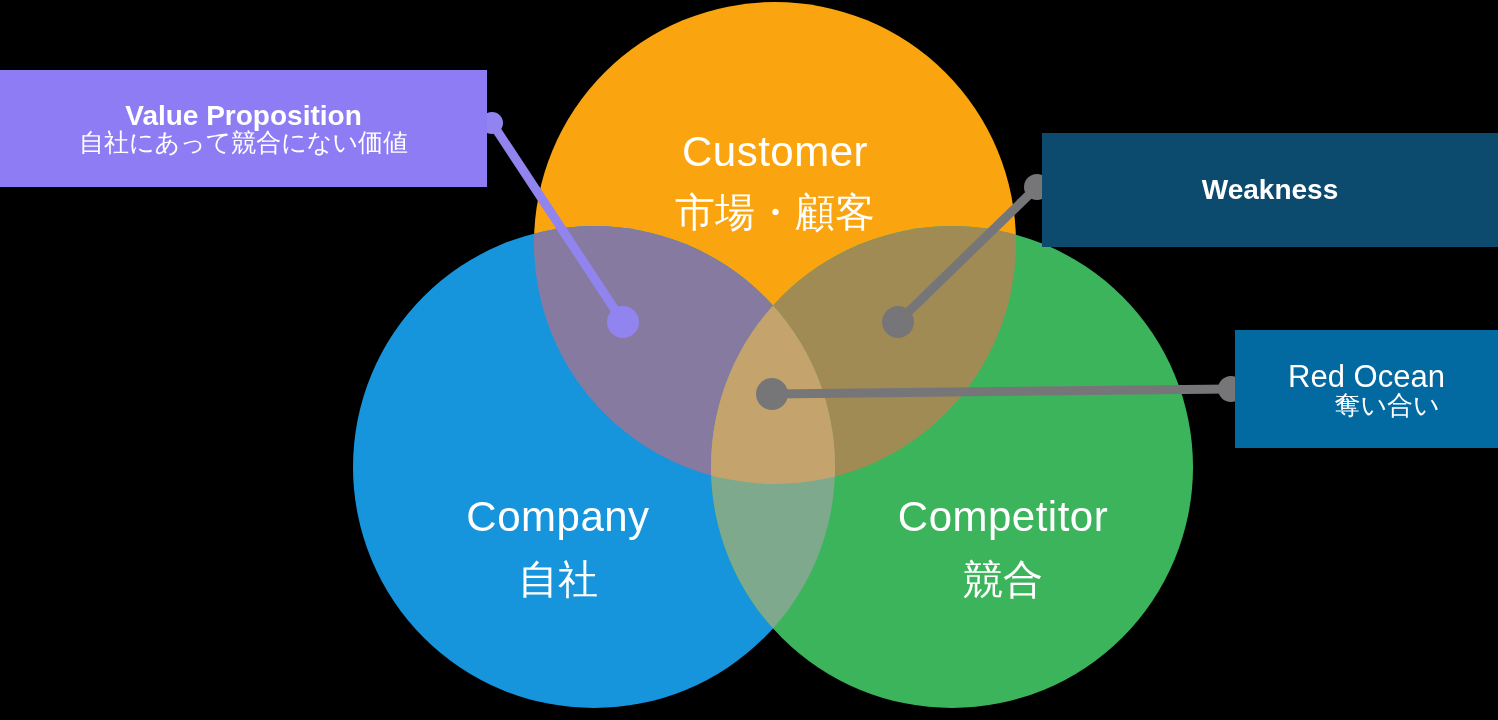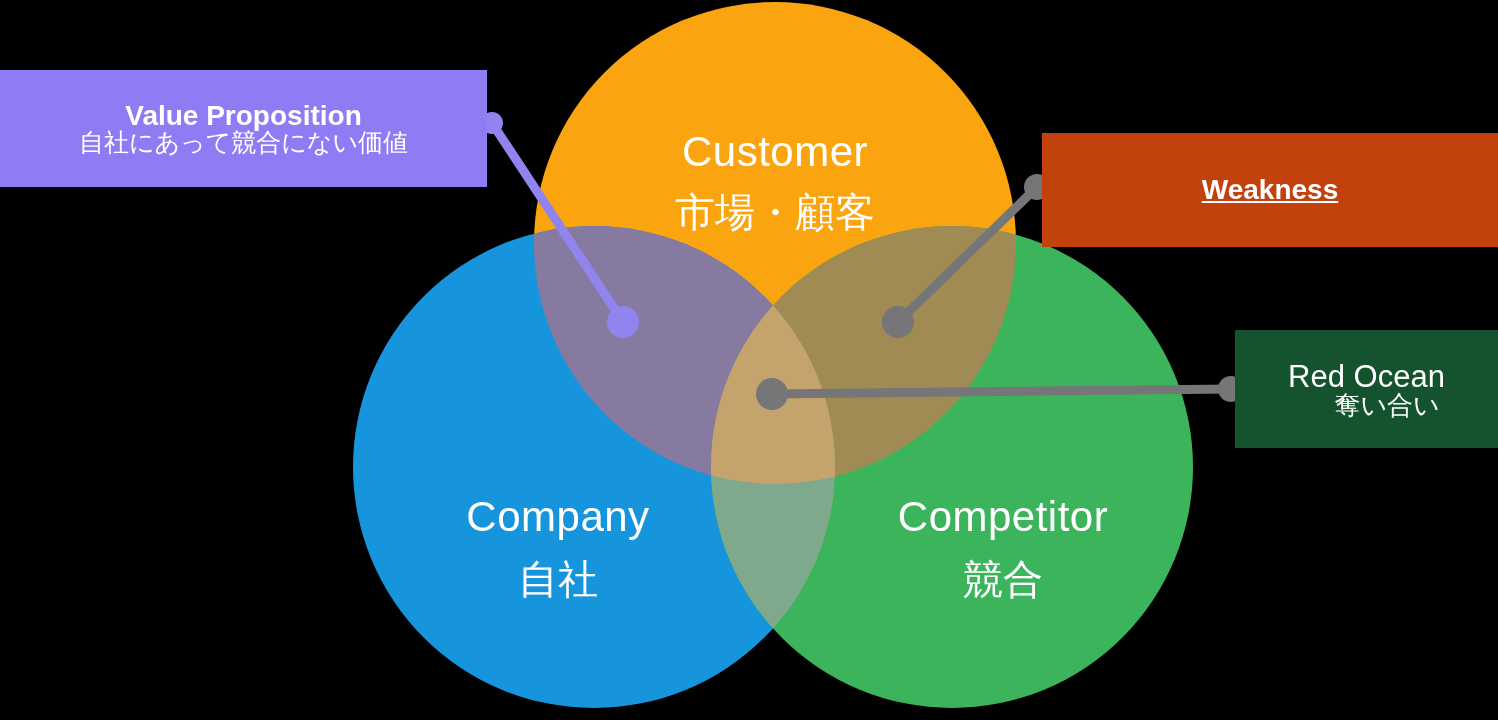--- a/index.html
+++ b/index.html
@@ -97,21 +97,21 @@
       <circle cx="772" cy="394" r="16" fill="#767679"></circle>
     </g>
   </svg>
 
   
   <div class="callout" id="callout-value-proposition" style="background-color: rgb(142, 124, 245);">
     <div class="title">Value Proposition</div>
     <div class="subtitle">自社にあって競合にない価値</div>
   </div>
 
-  <div class="callout" id="callout-weakness" style="background-color: #c2410c; text-decoration: underline;">
+  <div class="callout" id="callout-weakness" style="background-color: #0c4a6e;">
     <div class="title">Weakness</div>
   </div>
 
-  <div class="callout" id="callout-red-ocean" style="background-color: #14532d;">
+  <div class="callout" id="callout-red-ocean" style="background-color: #0369a1;">
     <div class="title">Red Ocean</div>
     <div class="subtitle">奪い合い</div>
   </div>
 </div>
 
 </body></html>

